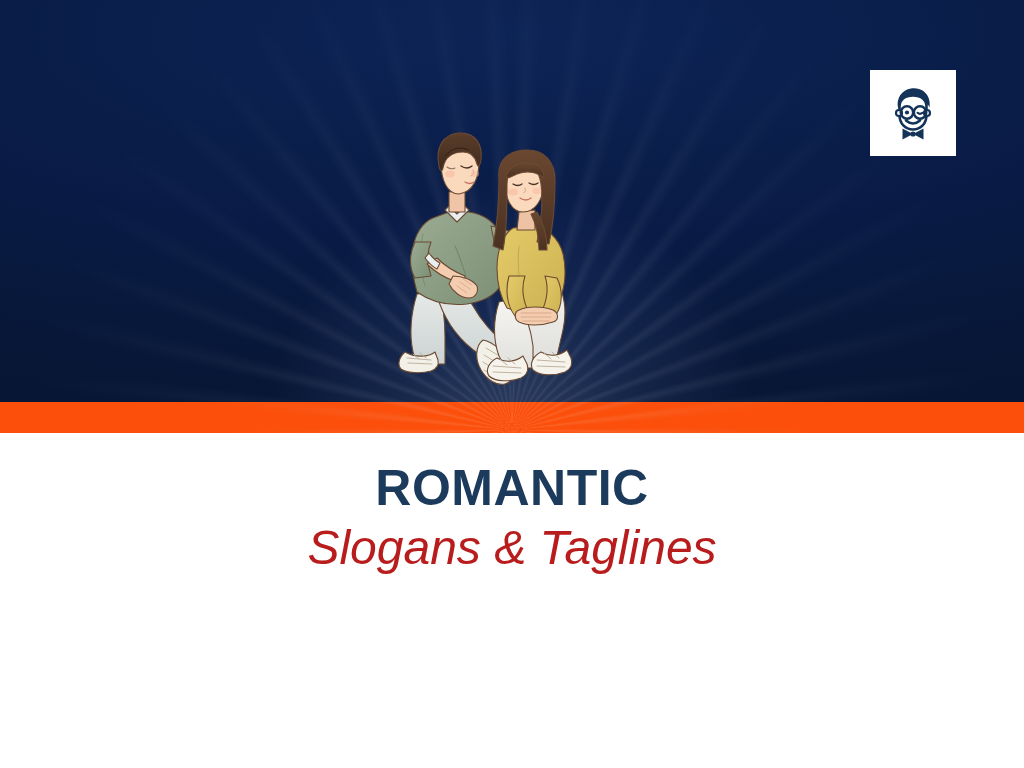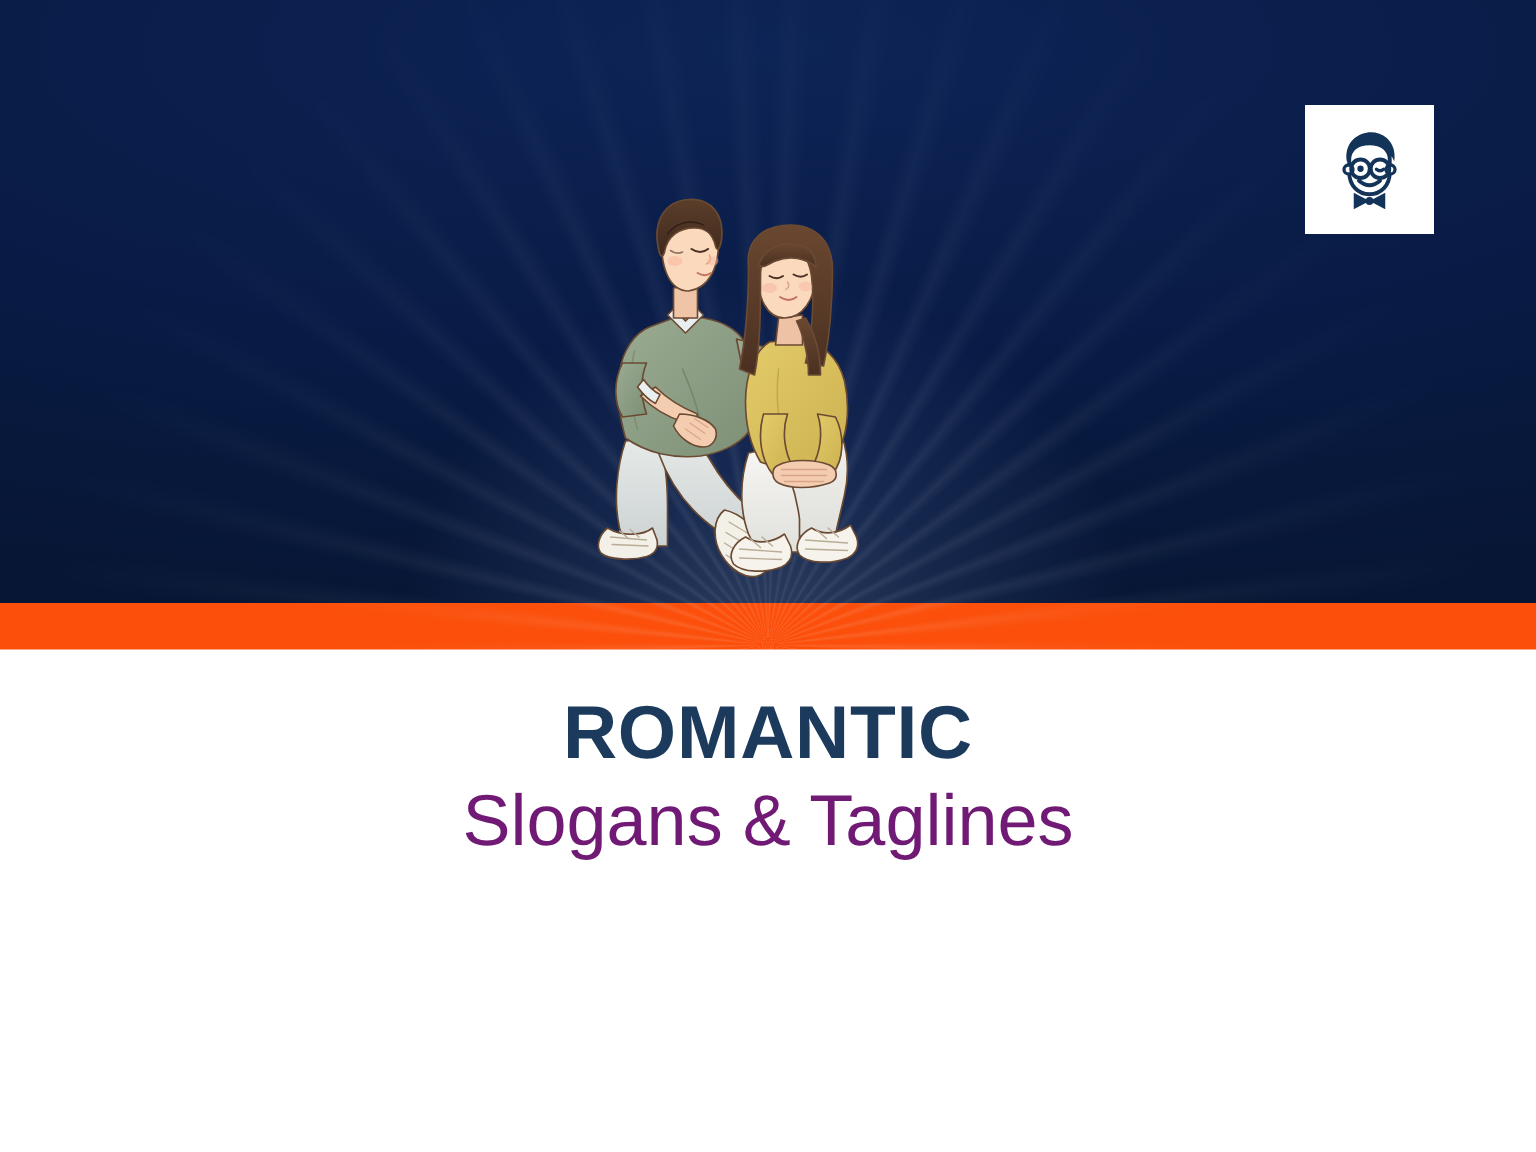--- a/index.html
+++ b/index.html
@@ -101,22 +101,23 @@
     font-size:50px;
     font-weight:bold;
     letter-spacing:0.5px;
     color:#1b3a5c;
     line-height:1.04;
   }
   .title-sub {
     margin-top:8px;
     font-size:48px;
     font-weight:normal;
-    color:#701a75;
+    color:#b91c1c;
     line-height:1.08;
+    font-style:italic;
   }
 </style>
 </head>
 <body>
 
 <div id="page">
 
   <div class="hero">
     <div class="rays"></div>
     <div class="glow-core"></div>

